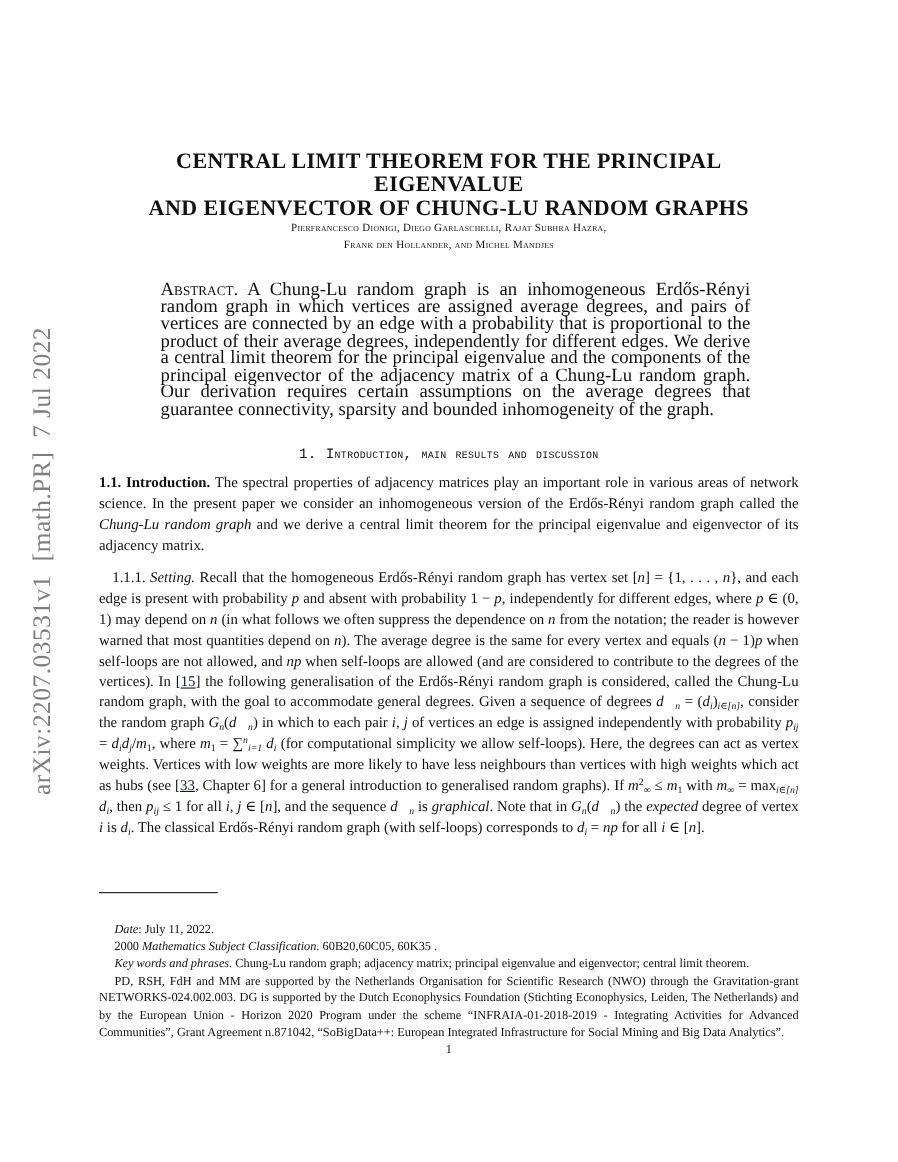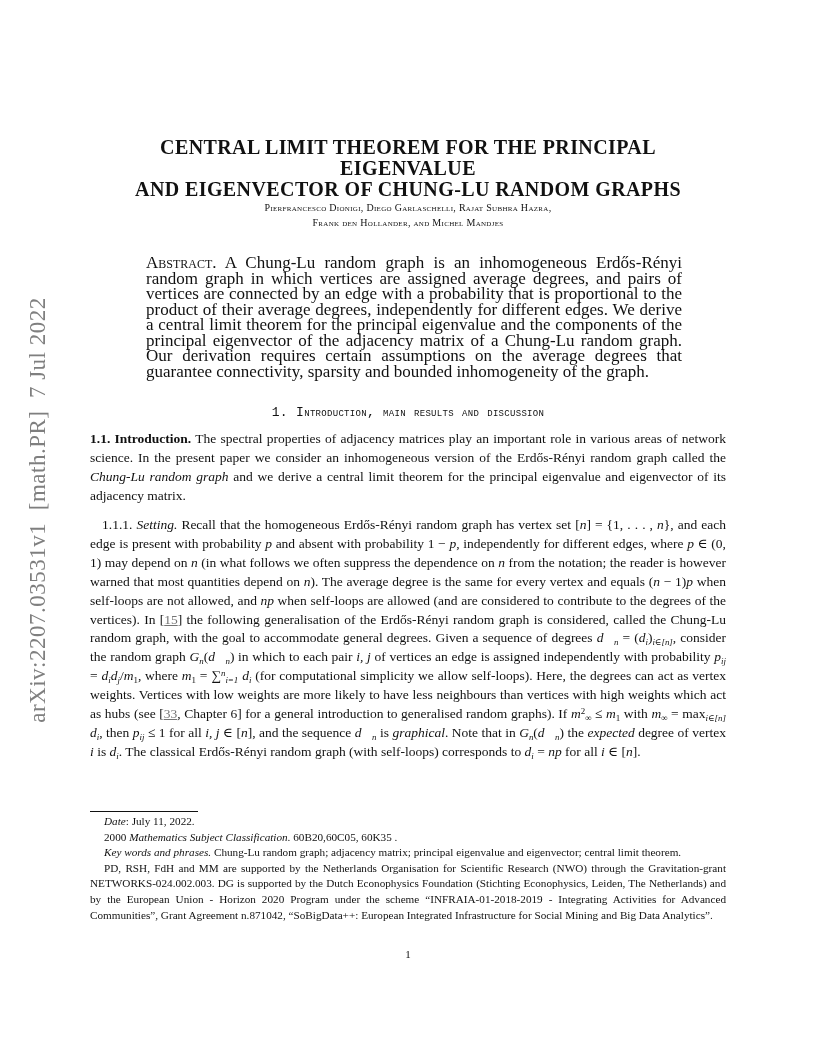--- a/index.html
+++ b/index.html
@@ -70,38 +70,38 @@
 
   .fn-rule {
     position: absolute;
     top: 811px; left: 90px;
     width: 108px; height: 1px;
     background: #111111;
   }
 
   .footnotes {
     position: absolute;
-    top: 814px; left: 90px; width: 636px;
+    top: 838px; left: 90px; width: 636px;
     font-size: 11.2px;
     line-height: 15.6px;
     text-align: justify;
   }
   .footnotes p { text-indent: 14px; }
 
   .page-number {
     position: absolute;
     top: 948px; left: 90px; width: 636px;
     text-align: center;
     font-size: 11px;
   }
 
   .it  { font-style: italic; }
   .bf  { font-weight: bold; }
   .sc  { font-variant: small-caps; }
-  .cite { color: #737373; cursor: pointer; text-decoration: underline; }
+  .cite { color: #0f172a; cursor: pointer; text-decoration: underline; }
 
   sub, sup { font-size: 66%; line-height: 0; }
   sub { vertical-align: -0.3em; }
   sup { vertical-align: 0.5em; }
 </style>
 </head>
 <body>
 
 <div class="page">
 

